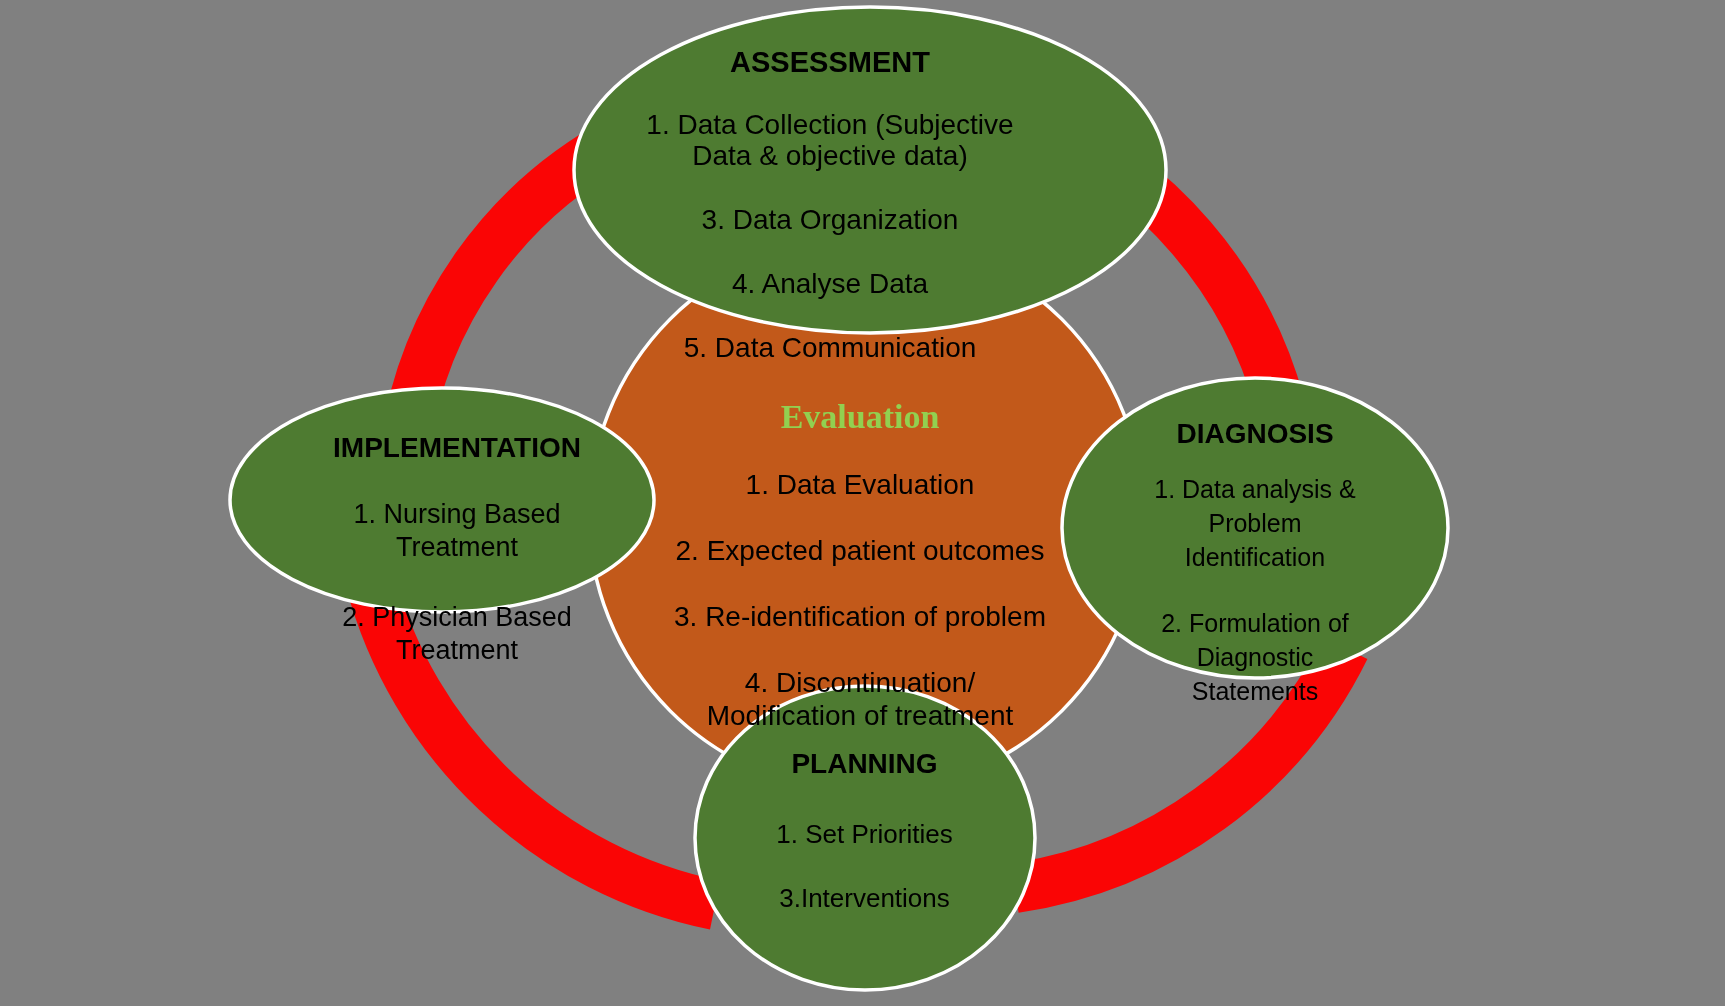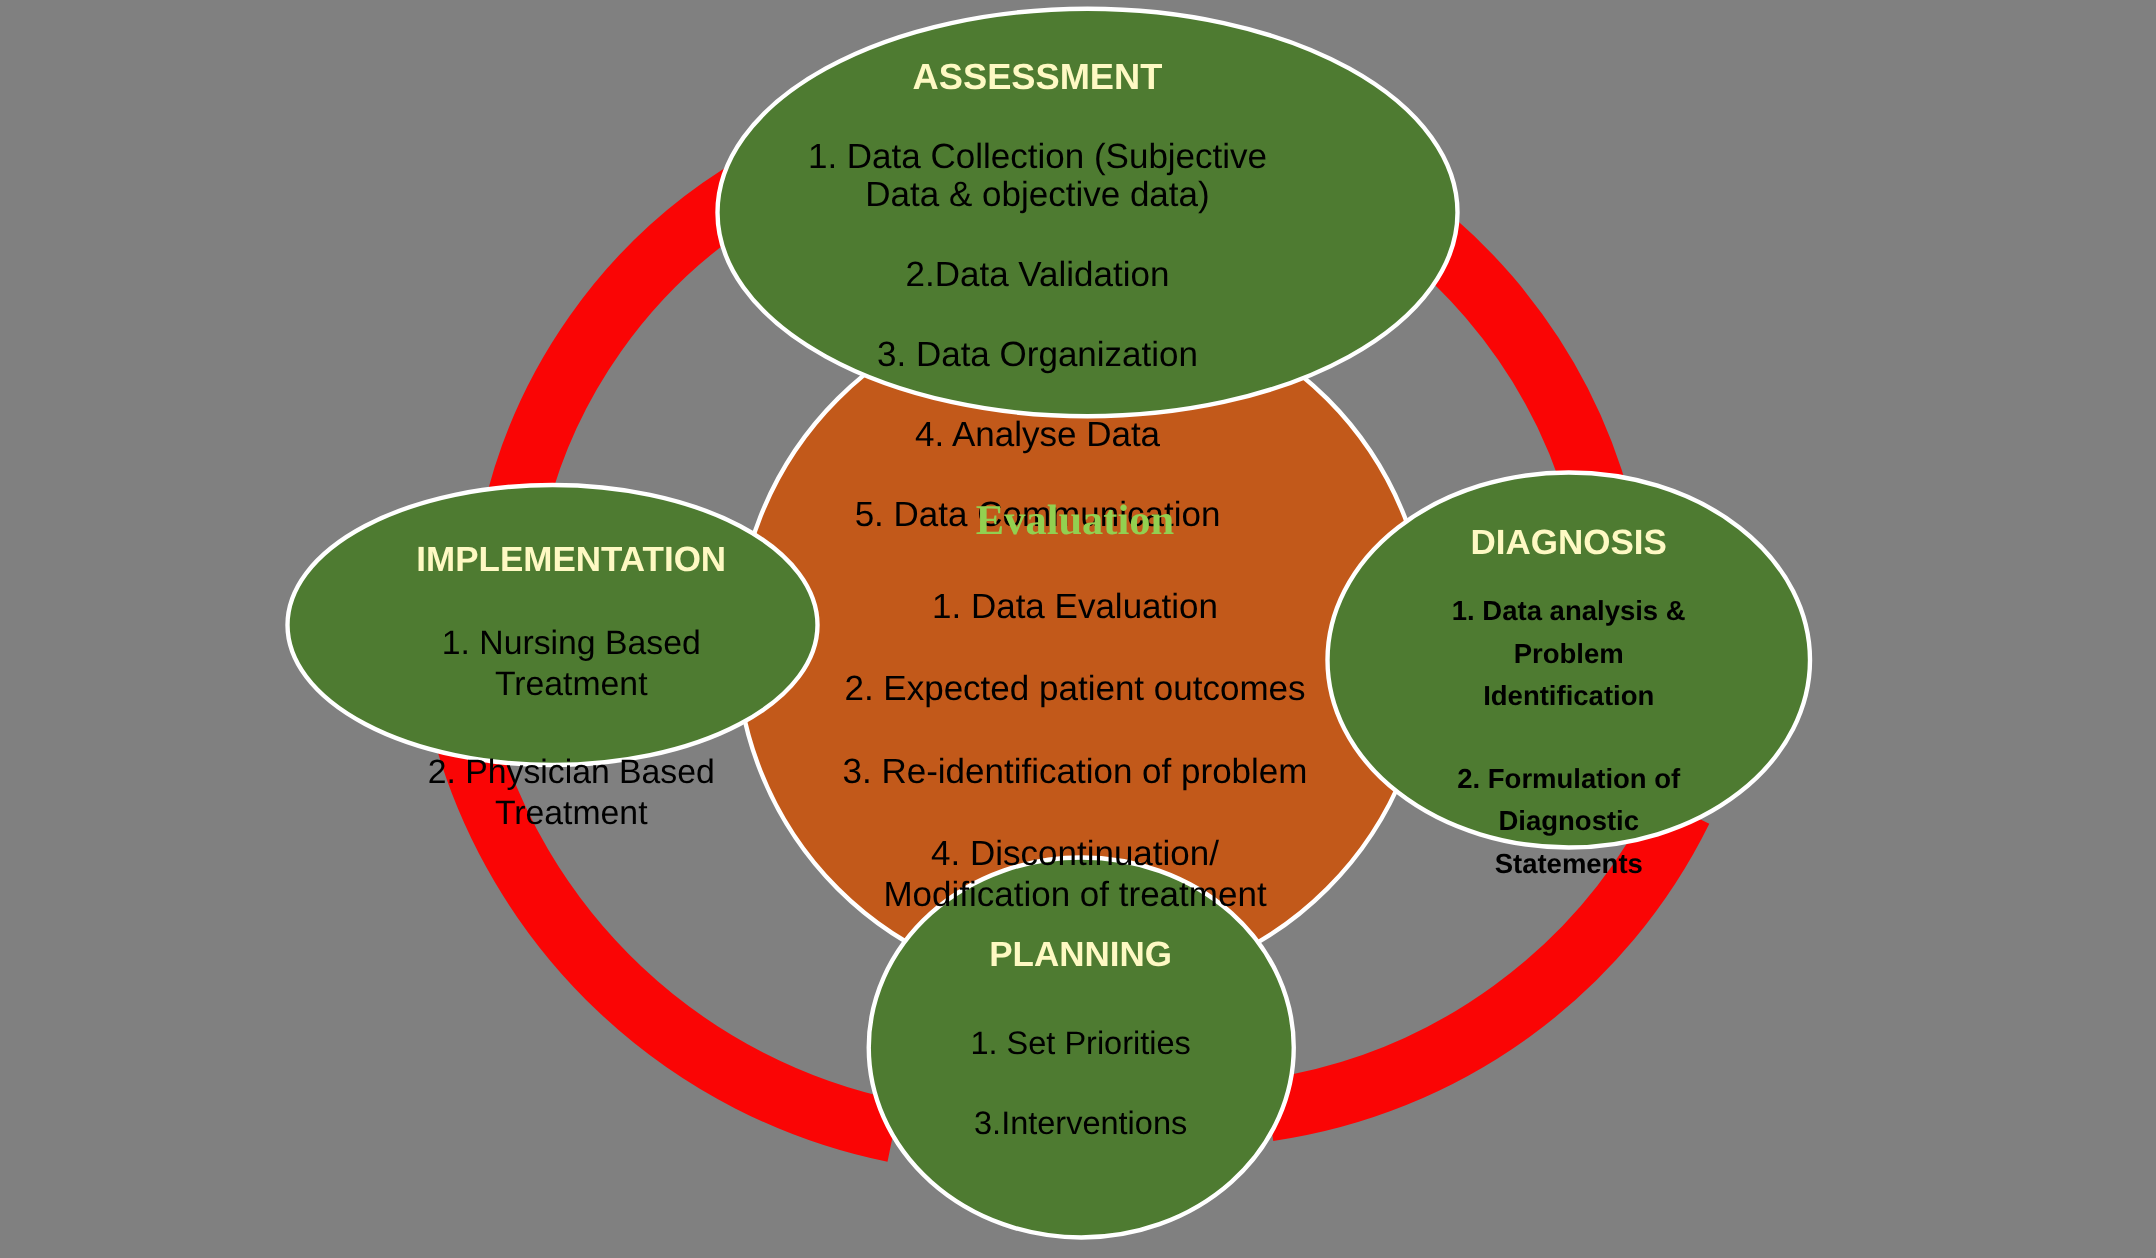--- a/index.html
+++ b/index.html
@@ -17,21 +17,21 @@
     position: absolute; left: 0; top: 0;
   }
   .textblock {
     position: absolute;
     text-align: center;
     color: #000000;
     white-space: pre-line;
   }
   .node-title {
     font-weight: bold;
-    color: #fef9c3;
+    color: #000000;
   }
   .center-title {
     font-weight: bold;
     color: #92D050;
   }
   .item { white-space: pre-line; }
 
   
   .tb-assessment { left: 590px; top: 28px; width: 480px; }
   .tb-assessment .node-title { font-size: 29px; margin-bottom: 12px; }
@@ -43,21 +43,21 @@
   .tb-evaluation .item { font-size: 28px; line-height: 33px; margin-bottom: 15px; }
 
   
   .tb-implementation { left: 267px; top: 414px; width: 380px; }
   .tb-implementation .node-title { font-size: 28px; margin-bottom: 16px; }
   .tb-implementation .item { font-size: 27px; line-height: 33px; margin-bottom: 19px; }
 
   
   .tb-diagnosis { left: 1095px; top: 400px; width: 320px; }
   .tb-diagnosis .node-title { font-size: 28px; margin-bottom: 4px; }
-  .tb-diagnosis .item { font-size: 22px; line-height: 34px; margin-bottom: 14px; font-weight: bold; }
+  .tb-diagnosis .item { font-size: 25px; line-height: 34px; margin-bottom: 14px; }
 
   
   .tb-planning { left: 692px; top: 730px; width: 345px; }
   .tb-planning .node-title { font-size: 28px; margin-bottom: 19px; }
   .tb-planning .item { font-size: 26px; line-height: 35px; margin-bottom: 11px; }
 </style>
 </head>
 <body>
 
 <div class="stage">
@@ -76,21 +76,20 @@
     <ellipse cx="870" cy="170" rx="296" ry="163" fill="#4E7B31" stroke="#FFFFFF" stroke-width="3.5"></ellipse>
     <ellipse cx="442" cy="500" rx="212" ry="112" fill="#4E7B31" stroke="#FFFFFF" stroke-width="3.5"></ellipse>
     <ellipse cx="1255" cy="528" rx="193" ry="150" fill="#4E7B31" stroke="#FFFFFF" stroke-width="3.5"></ellipse>
     <ellipse cx="865" cy="838" rx="170" ry="152" fill="#4E7B31" stroke="#FFFFFF" stroke-width="3.5"></ellipse>
   </svg>
 
   <div class="textblock tb-assessment">
     <div class="node-title">ASSESSMENT</div>
     <div class="item">1. Data Collection (Subjective
 Data &amp; objective data)</div>
-    <div class="item">2.Data Validation</div>
     <div class="item">3. Data Organization</div>
     <div class="item">4. Analyse Data</div>
     <div class="item">5. Data Communication</div>
   </div>
 
   <div class="textblock tb-evaluation">
     <div class="center-title">Evaluation</div>
     <div class="item">1.  Data Evaluation</div>
     <div class="item">2. Expected patient outcomes</div>
     <div class="item">3. Re-identification of problem</div>

